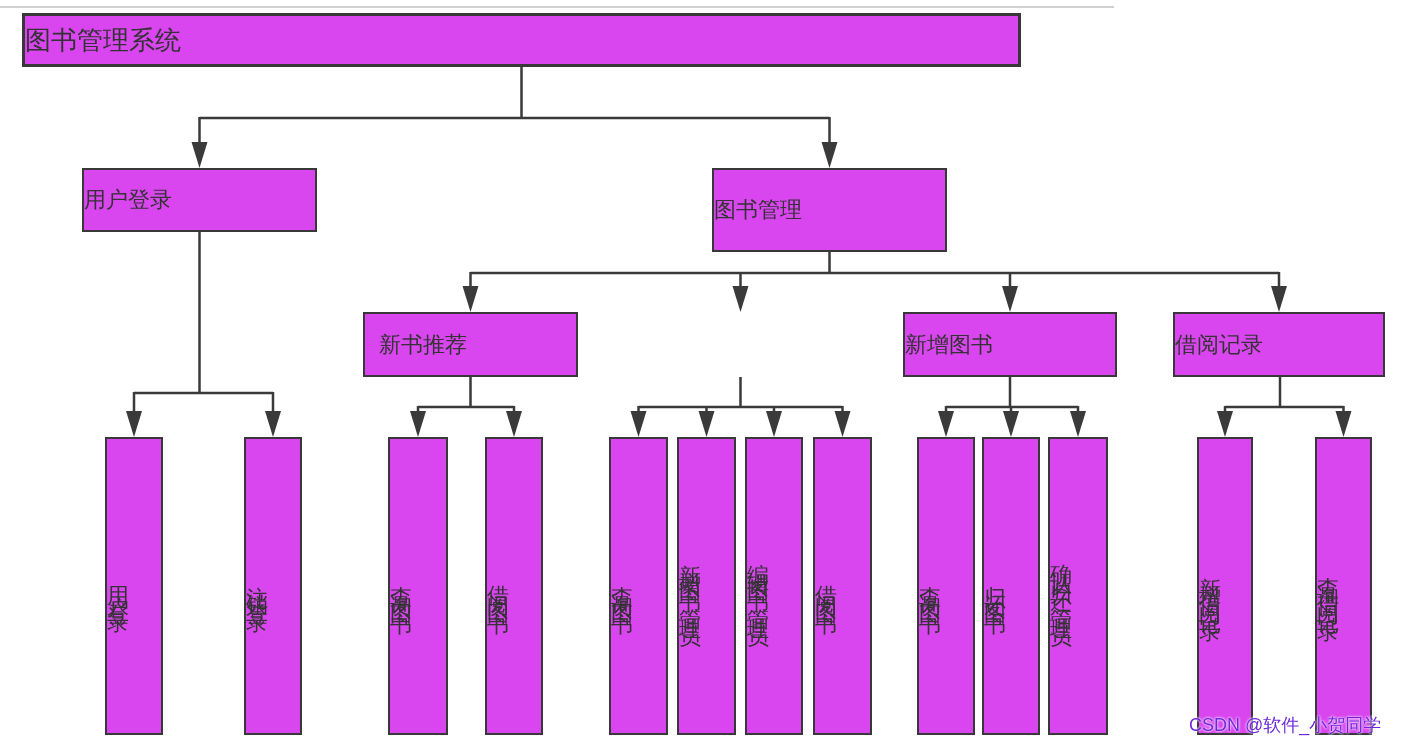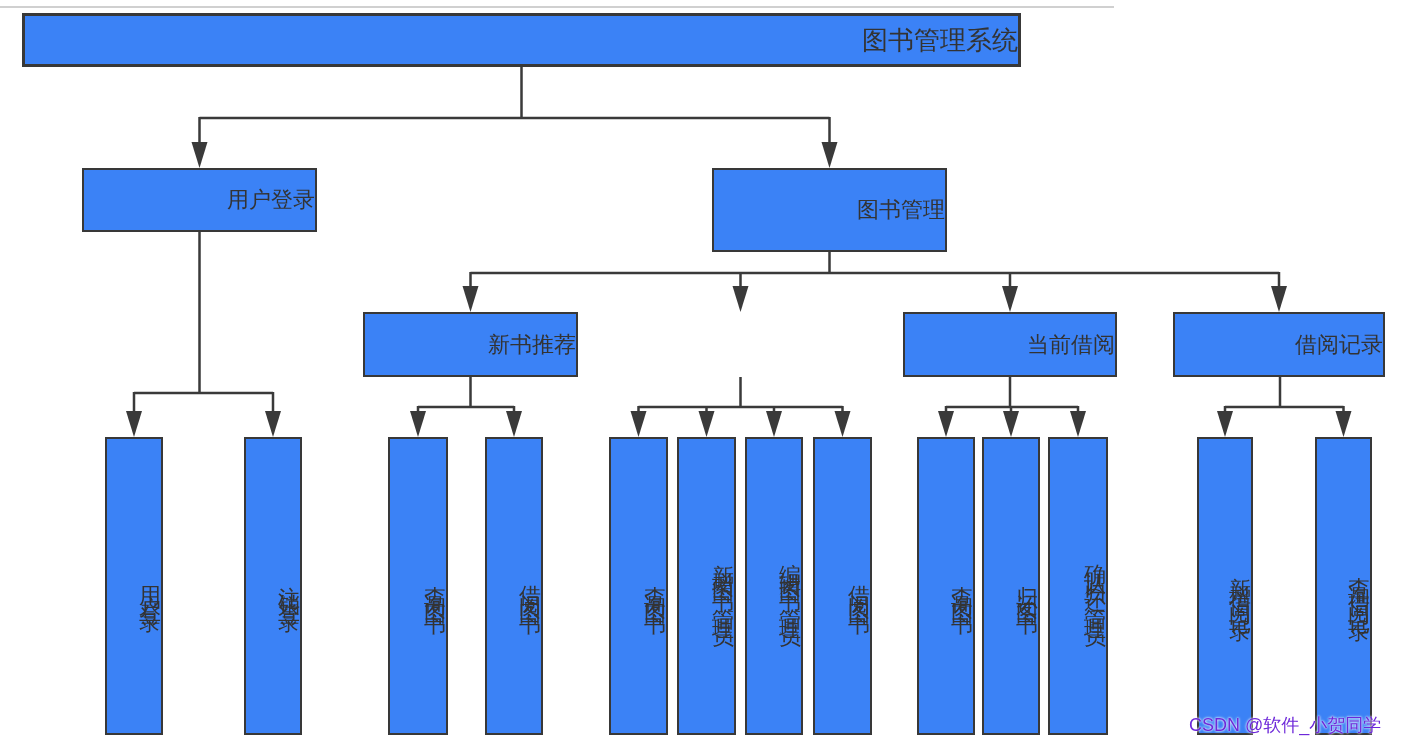--- a/index.html
+++ b/index.html
@@ -7,23 +7,23 @@
     position:relative;
     width:1405px;height:747px;
     background:#ffffff;
     font-family:"Liberation Sans","DejaVu Sans",sans-serif;
     overflow:hidden;
   }
   #connectors{position:absolute;left:0;top:0;z-index:1;}
   .node{
     position:absolute;
     box-sizing:border-box;
-    background:#3b82f6;
+    background:#d946ef;
     border:2px solid #383838;
-    display:flex;align-items:center;justify-content:flex-end;
+    display:flex;align-items:center;justify-content:flex-start;
     color:#333333;
     z-index:2;
   }
   .node.root{border-width:3px;font-size:26px;}
   .node.h{font-size:22px;}
   .node.v{font-size:22px;}
   .node.v .lbl{
     writing-mode:vertical-rl;
     text-orientation:mixed;
     letter-spacing:9px;
@@ -83,25 +83,25 @@
     <span class="lbl">图书管理系统</span>
   </div>
 
   <div class="node h" style="left:82px;top:168px;width:235px;height:64px;">
     <span class="lbl">用户登录</span>
   </div>
   <div class="node h" style="left:712px;top:168px;width:235px;height:84px;">
     <span class="lbl">图书管理</span>
   </div>
 
-  <div class="node h" style="left:363px;top:312px;width:215px;height:65px;">
+  <div class="node h" style="left:363px;top:312px;width:215px;height:65px;padding-left:14px;">
     <span class="lbl">新书推荐</span>
   </div>
   <div class="node h" style="left:903px;top:312px;width:214px;height:65px;">
-    <span class="lbl">当前借阅</span>
+    <span class="lbl">新增图书</span>
   </div>
   <div class="node h" style="left:1173px;top:312px;width:212px;height:65px;">
     <span class="lbl">借阅记录</span>
   </div>
 
   <div class="node v" style="left:105px;top:437px;width:58px;height:298px;">
     <span class="lbl">用户登录</span>
   </div>
   <div class="node v" style="left:244px;top:437px;width:58px;height:298px;">
     <span class="lbl">注销登录</span>

